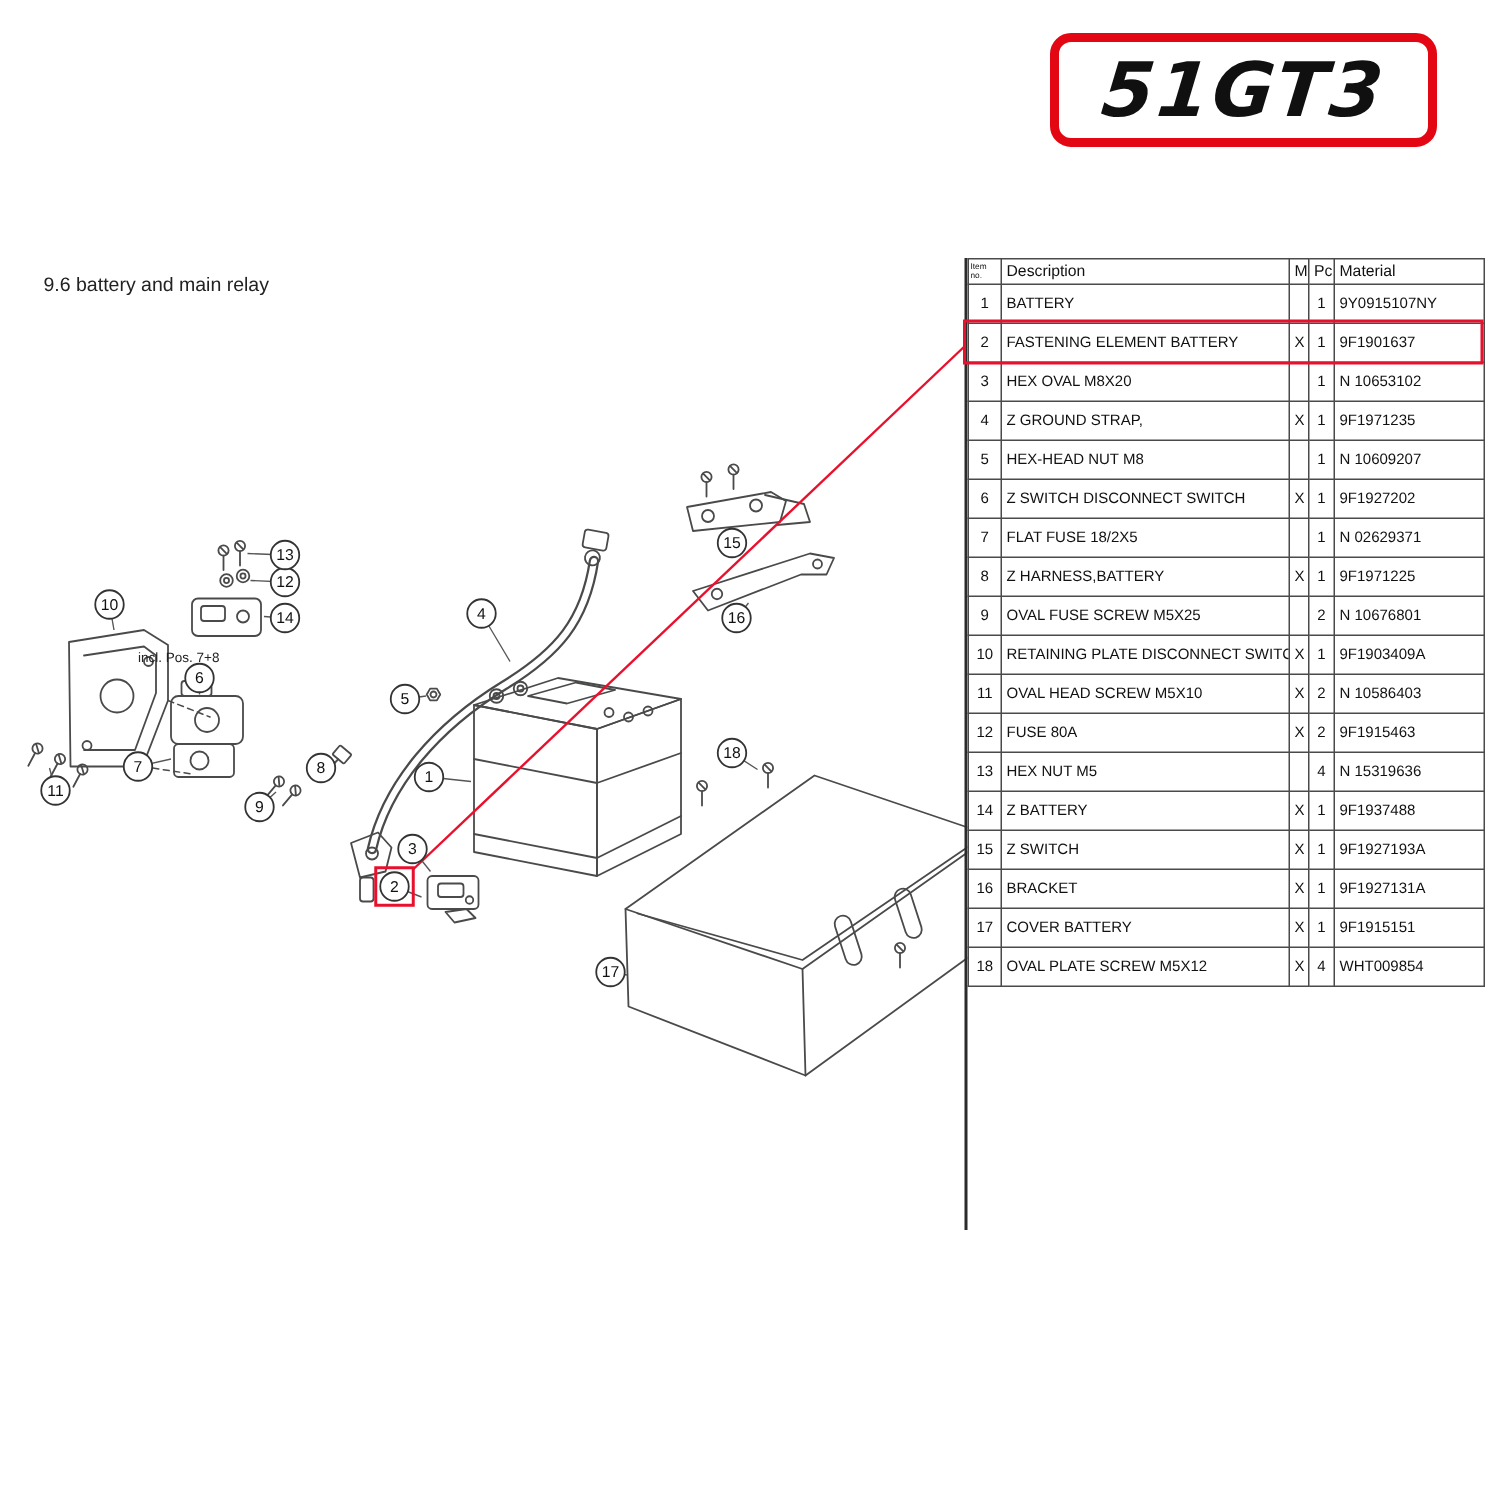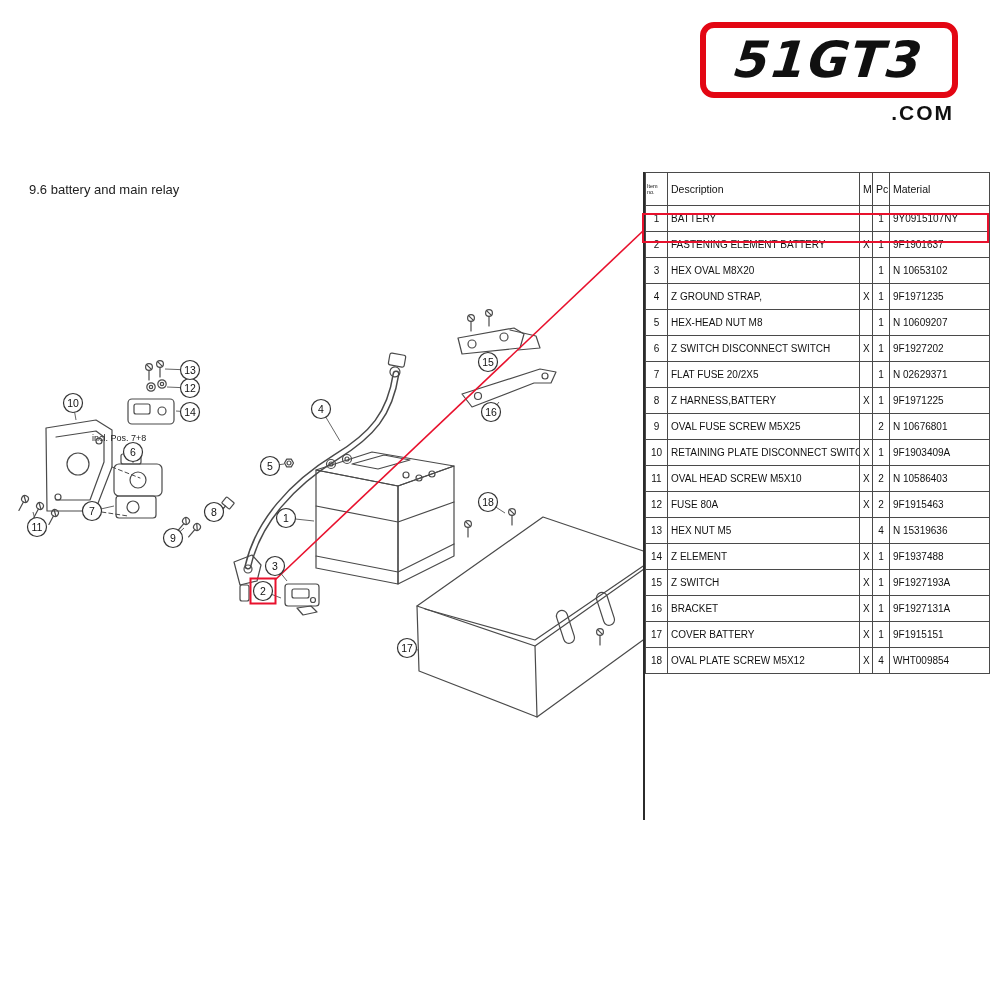--- a/index.html
+++ b/index.html
@@ -54,41 +54,40 @@
   
   table.parts {
     position:absolute; left:645px; top:172px; width:344px;
     border-collapse:collapse; table-layout:fixed;
     font-size:10px; color:#111; background:#fff;
   }
   table.parts th, table.parts td {
     border:1px solid #4a4a4a; padding:0 3px;
     overflow:hidden; white-space:nowrap;
   }
-  table.parts th { height:33px; font-weight:normal; text-align:left; font-size:10.5px; }
+  table.parts th { height:17px; font-weight:normal; text-align:left; font-size:10.5px; }
   table.parts th.c-item { font-size:5.5px; line-height:6px; white-space:normal; padding:0 1px; }
   table.parts td { height:26px; }
   td.item { text-align:center; }
   td.m, td.pc { text-align:center; }
 
   .row-highlight-box {
     position:absolute; left:642px; top:213px; width:347px; height:30px;
     border:2.5px solid #e8112d; pointer-events:none;
   }
 </style>
 </head>
 <body>
 
 <div class="page">
 
   <div class="logo">
     <div class="logo-box">
       <span class="logo-text">51GT3</span>
     </div>
-    <div class="logo-com">.COM</div>
   </div>
 
   <div class="section-title">9.6  battery and main relay</div>
 
   <svg id="diagram" width="990" height="990" viewBox="0 0 990 990">
     <defs>
       <g id="screw">
         <circle cx="0" cy="0" r="3.4"></circle>
         <line x1="-2.2" y1="-2.2" x2="2.2" y2="2.2"></line>
         <line x1="0" y1="3.4" x2="0" y2="13"></line>
@@ -366,21 +365,21 @@
         </tr>
         <tr>
           <td class="item">6</td>
           <td class="desc">Z SWITCH DISCONNECT SWITCH</td>
           <td class="m">X</td>
           <td class="pc">1</td>
           <td class="mat">9F1927202</td>
         </tr>
         <tr>
           <td class="item">7</td>
-          <td class="desc">FLAT FUSE 20/2X5</td>
+          <td class="desc">FLAT FUSE 18/2X5</td>
           <td class="m"></td>
           <td class="pc">1</td>
           <td class="mat">N 02629371</td>
         </tr>
         <tr>
           <td class="item">8</td>
           <td class="desc">Z HARNESS,BATTERY</td>
           <td class="m">X</td>
           <td class="pc">1</td>
           <td class="mat">9F1971225</td>
@@ -415,21 +414,21 @@
         </tr>
         <tr>
           <td class="item">13</td>
           <td class="desc">HEX NUT M5</td>
           <td class="m"></td>
           <td class="pc">4</td>
           <td class="mat">N 15319636</td>
         </tr>
         <tr>
           <td class="item">14</td>
-          <td class="desc">Z ELEMENT</td>
+          <td class="desc">Z BATTERY</td>
           <td class="m">X</td>
           <td class="pc">1</td>
           <td class="mat">9F1937488</td>
         </tr>
         <tr>
           <td class="item">15</td>
           <td class="desc">Z SWITCH</td>
           <td class="m">X</td>
           <td class="pc">1</td>
           <td class="mat">9F1927193A</td>

